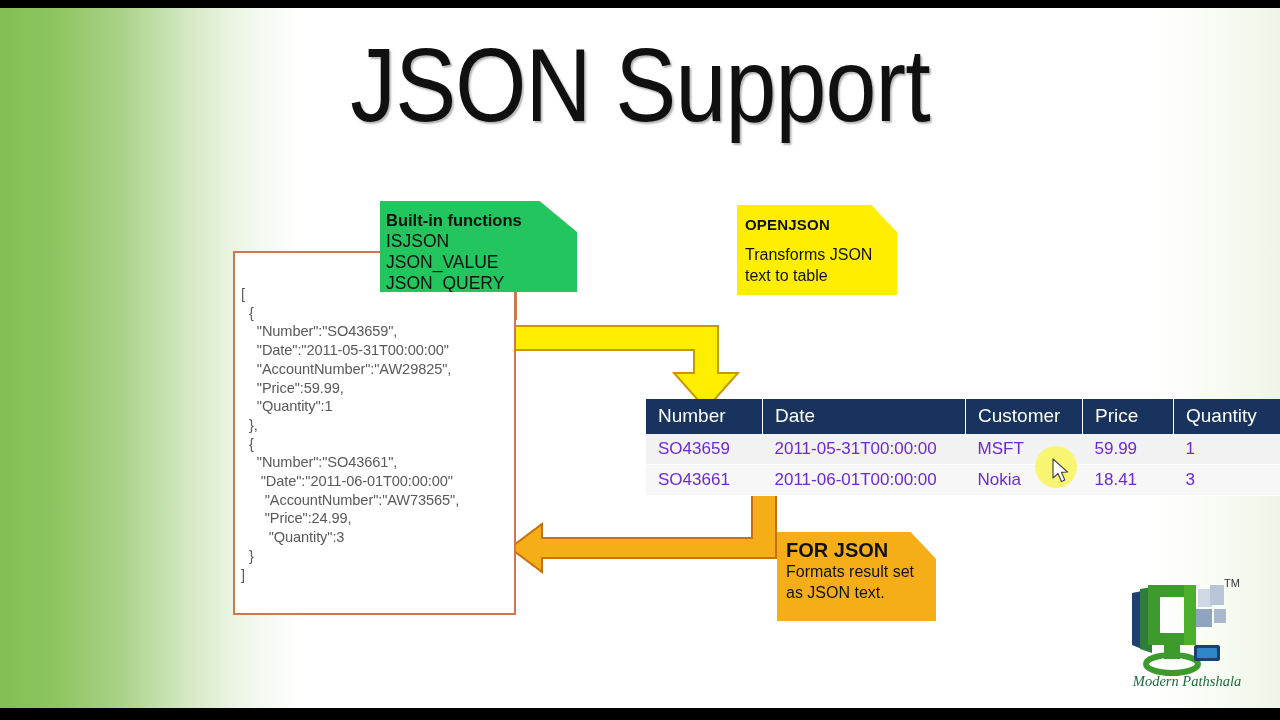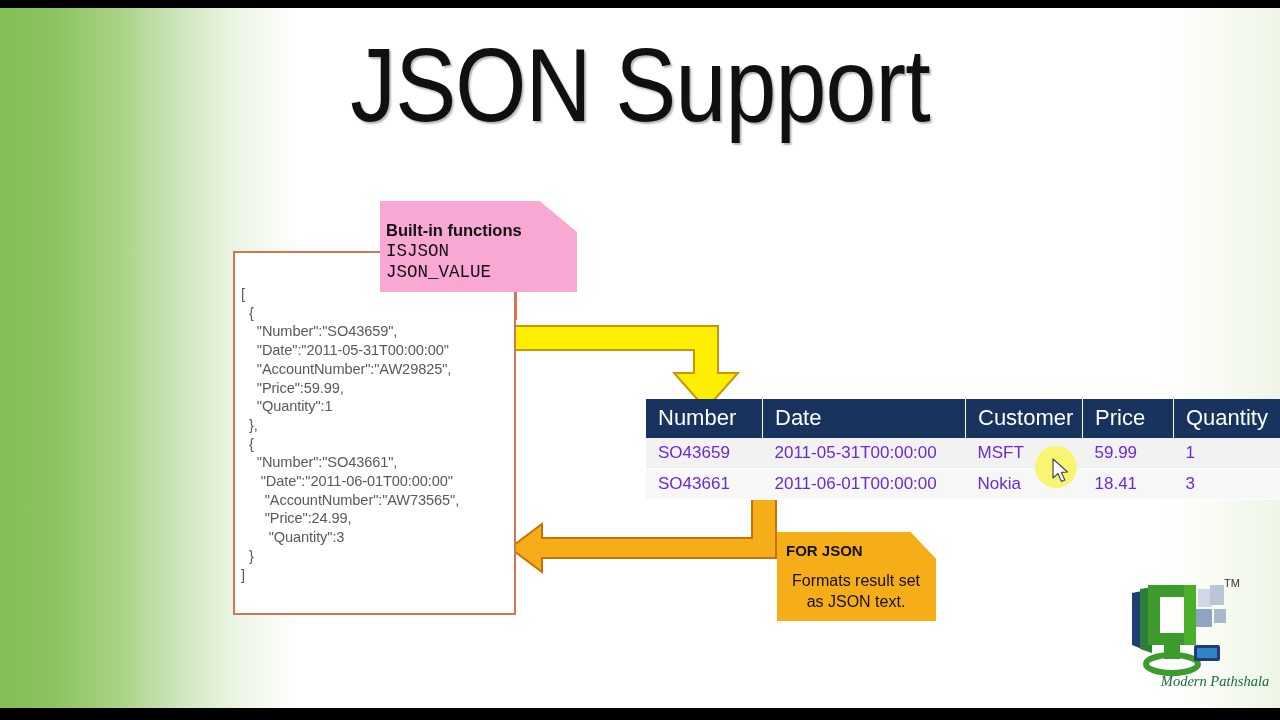--- a/index.html
+++ b/index.html
@@ -92,28 +92,28 @@
     font-weight: bold;
     color: #111111;
   }
   .callout .c-body {
     color: #111111;
   }
 
   #callout-builtin {
     left: 380px; top: 193px;
     width: 197px; height: 91px;
-    background: #f9a8d4;
+    background: #22c55e;
     clip-path: polygon(0 0, 81% 0, 100% 34%, 100% 100%, 0 100%);
-    padding: 18px 8px 0 6px;
+    padding: 8px 8px 0 6px;
     font-size: 17px;
     line-height: 21px;
   }
   #callout-builtin .c-title { font-size: 16.5px; line-height: 22px; }
-  #callout-builtin .fn { font-size: 17.5px; line-height: 21px; color: #111; font-family: Liberation Mono, monospace; }
+  #callout-builtin .fn { font-size: 17.5px; line-height: 21px; color: #111; }
 
   #callout-openjson {
     left: 737px; top: 197px;
     width: 160px; height: 90px;
     background: #ffee00;
     clip-path: polygon(0 0, 84% 0, 100% 30%, 100% 100%, 0 100%);
     padding: 9px 10px 0 8px;
     font-size: 15.5px;
     line-height: 21px;
   }
@@ -122,22 +122,22 @@
 
   #callout-forjson {
     left: 777px; top: 524px;
     width: 159px; height: 89px;
     background: #f5ae18;
     clip-path: polygon(0 0, 84% 0, 100% 30%, 100% 100%, 0 100%);
     padding: 8px 10px 0 9px;
     font-size: 15.5px;
     line-height: 21px;
   }
-  #callout-forjson .c-title { font-size: 15px; }
-  #callout-forjson .c-body { margin-top: 9px; font-size: 16px; line-height: 21px; text-align: center; }
+  #callout-forjson .c-title { font-size: 20px; }
+  #callout-forjson .c-body { font-size: 16px; line-height: 21px; }
 
   
   .stem {
     position: absolute;
     background: #d2764f;
     z-index: 5;
   }
   #stem-builtin { left: 515px; top: 284px; width: 2px; height: 28px; }
   #stem-openjson-a { left: 372px; top: 281px; width: 8px; height: 2px; }
 
@@ -155,21 +155,21 @@
     left: 646px; top: 391px;
     width: 586px;
     border-collapse: collapse;
     z-index: 7;
     table-layout: fixed;
   }
   #result-table th {
     background: #17335e;
     color: #ffffff;
     font-weight: 400;
-    font-size: 22px;
+    font-size: 19px;
     text-align: left;
     padding: 6px 0 7px 12px;
     border-right: 1px solid #ffffff;
     height: 22px;
   }
   #result-table th:last-child { border-right: none; }
   #result-table td {
     color: #6d28d9;
     font-size: 17px;
     text-align: left;
@@ -205,21 +205,21 @@
 
   
   #logo {
     position: absolute;
     left: 1124px; top: 563px;
     width: 122px; height: 112px;
     z-index: 10;
   }
   #logo-text {
     position: absolute;
-    left: 1150px; top: 665px;
+    left: 1122px; top: 665px;
     width: 130px;
     text-align: center;
     font-family: "Liberation Serif", serif;
     font-style: italic;
     font-size: 14.5px;
     color: #1b6a3c;
     z-index: 10;
   }
 
   
@@ -269,22 +269,27 @@
   </svg>
 
   <svg id="arrow-orange" width="270" height="90" viewBox="0 0 270 90">
     <path d="M 268 2 L 268 68 L 34 68 L 34 82 L 2 58 L 34 34 L 34 48 L 244 48 L 244 2 Z" fill="#f5ae18" stroke="#c8700a" stroke-width="2" stroke-linejoin="miter"></path>
   </svg>
 
   <div class="callout" id="callout-builtin">
     <div class="c-title">Built-in functions</div>
     <div class="fn">ISJSON</div>
     <div class="fn">JSON_VALUE</div>
+    <div class="fn">JSON_QUERY</div>
   </div>
 
+  <div class="callout" id="callout-openjson">
+    <div class="c-title">OPENJSON</div>
+    <div class="c-body">Transforms JSON text to table</div>
+  </div>
 
   <div class="callout" id="callout-forjson">
     <div class="c-title">FOR JSON</div>
     <div class="c-body">Formats result set as JSON text.</div>
   </div>
 
   <table id="result-table">
     <thead>
       <tr>
         <th class="col-number">Number</th>

